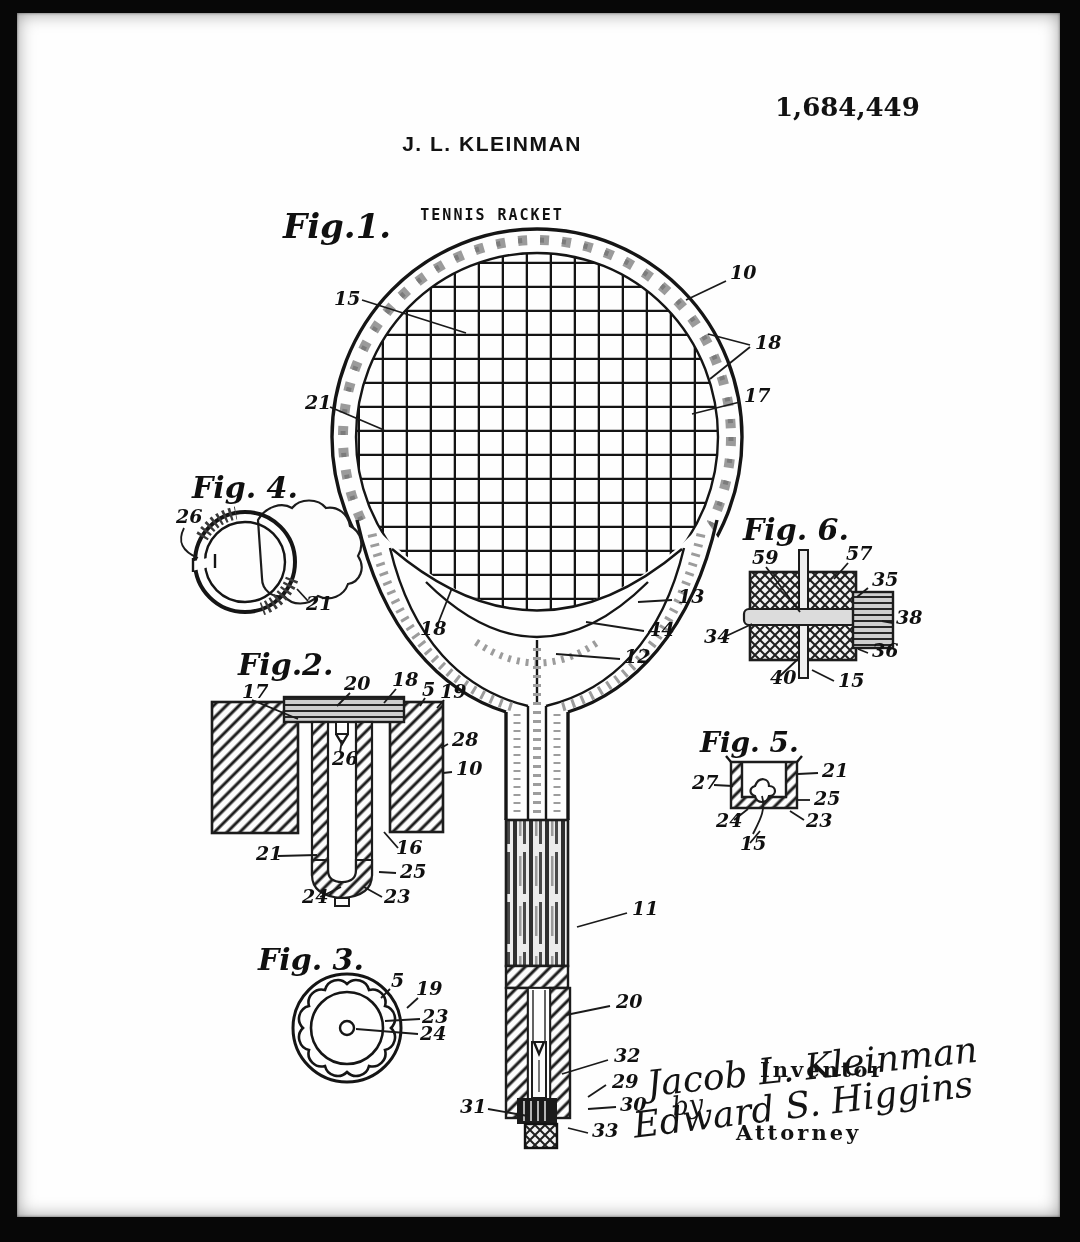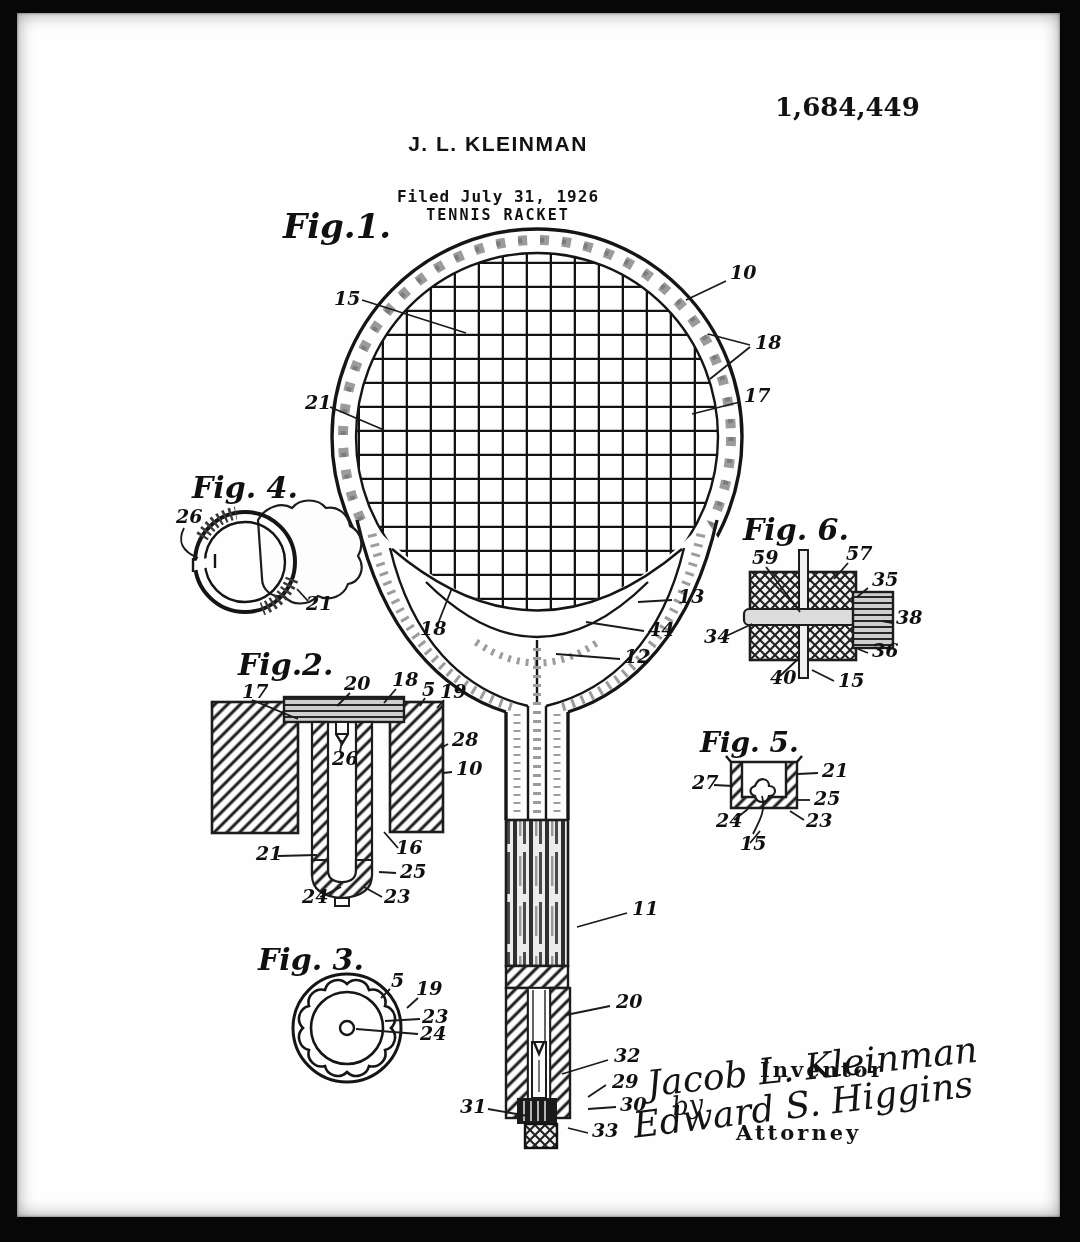--- a/index.html
+++ b/index.html
@@ -5,21 +5,21 @@
   html,body{margin:0;padding:0;}
   body{width:1080px;height:1242px;position:relative;background:#070707;font-family:"DejaVu Serif",serif;overflow:hidden;}
   .poster{position:absolute;inset:0;background:#070707;}
   .page{position:absolute;left:17px;top:13px;right:20px;bottom:25px;background:#fefefe;
         box-shadow:inset 0 0 18px rgba(0,0,0,.40), inset 0 0 3px rgba(0,0,0,.55);}
   .content{position:absolute;inset:0;}
   .content svg{position:absolute;left:0;top:0;}
   .hdr{position:absolute;color:#121212;white-space:nowrap;}
   .date{left:190px;top:106px;font:bold 26px "DejaVu Serif",serif;}
   .patnum{left:775px;top:92px;font:bold 26px "DejaVu Serif",serif;}
-  .ctr{left:14px;width:968px;text-align:center;}
+  .ctr{left:8px;width:968px;text-align:center;}
   .iname{top:132px;font:bold 21px "Liberation Sans",sans-serif;letter-spacing:1.5px;}
   .ititle{top:163px;font:bold 15px "DejaVu Sans Mono",monospace;letter-spacing:2px;margin-top:43px;}
   .filed{top:187px;font:bold 16px "DejaVu Sans Mono",monospace;letter-spacing:1px;}
   .sig{position:absolute;color:#131313;white-space:nowrap;}
   .sig-inventor{left:760px;top:1057px;font:bold 21px "DejaVu Serif",serif;letter-spacing:3px;text-align:center;}
   .sig-name1{left:646px;top:1046px;font:italic 36px "DejaVu Serif",serif;transform:rotate(-6deg);}
   .sig-by{left:672px;top:1090px;font:italic 26px "DejaVu Serif",serif;transform:rotate(-6deg);}
   .sig-name2{left:632px;top:1084px;font:italic 36px "DejaVu Serif",serif;transform:rotate(-7deg);}
   .sig-attorney{left:736px;top:1120px;font:bold 21px "DejaVu Serif",serif;letter-spacing:3px;}
   
@@ -33,21 +33,20 @@
 </head>
 <body>
 
 <div class="poster">
   <div class="page"></div>
   <div class="content">
 
     <div class="hdr patnum">1,684,449</div>
     <div class="hdr ctr iname">J. L. KLEINMAN</div>
     <div class="hdr ctr ititle">TENNIS RACKET</div>
-    <div class="hdr ctr filed">Filed July 31, 1926</div>
 
     <svg width="1080" height="1242" viewBox="0 0 1080 1242">
       <defs>
         <pattern id="grid" patternUnits="userSpaceOnUse" width="24" height="24">
           <path d="M 23,0 V 24 M 0,23 H 24" stroke="#141414" stroke-width="2.6" fill="none"></path>
         </pattern>
         <pattern id="hatch" patternUnits="userSpaceOnUse" width="9" height="9" patternTransform="rotate(45)">
           <rect width="9" height="9" fill="#fdfdfd"></rect>
           <line x1="2" y1="0" x2="2" y2="9" stroke="#1c1c1c" stroke-width="3"></line>
         </pattern>

